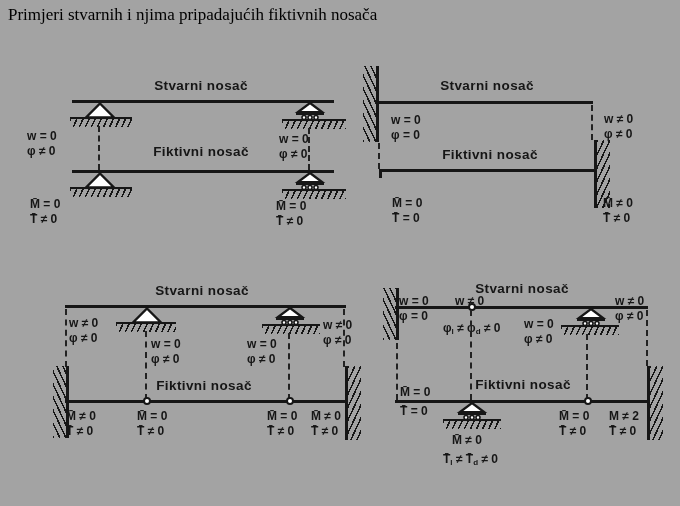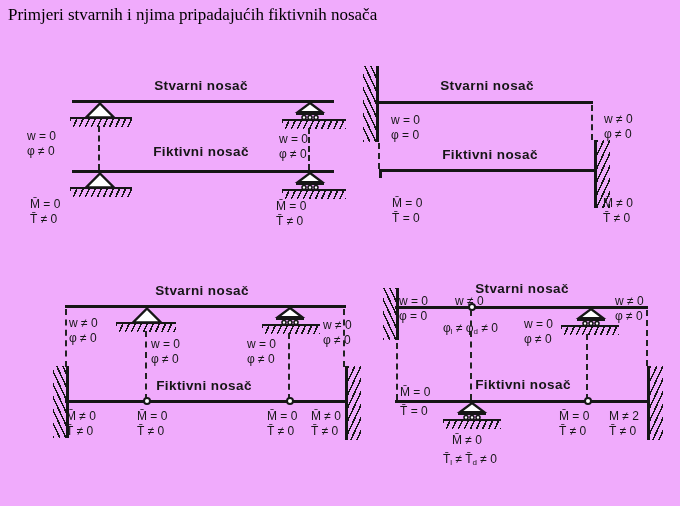--- a/index.html
+++ b/index.html
@@ -1,31 +1,31 @@
 <!DOCTYPE html>
 <html><head>
 <meta charset="utf-8">
 <style>
   html,body { margin:0; padding:0; background:#ffffff; }
   #canvas {
-    position:relative; width:680px; height:506px; background:#f0abfc;
+    position:relative; width:680px; height:506px; background:#a3a3a3;
     overflow:hidden; font-family:"Liberation Sans", sans-serif;
   }
   .grp { position:absolute; inset:0; }
   .title {
     position:absolute; left:8px; top:5px;
     font-family:"Liberation Serif", serif; font-size:17px; color:#000;
     white-space:nowrap;
   }
   .sec {
     position:absolute; font-weight:700; font-size:13.5px; letter-spacing:.4px;
     color:#161616; text-align:center; white-space:nowrap;
   }
   .lbl {
-    position:absolute; font-weight:400; font-size:12px; line-height:15px;
+    position:absolute; font-weight:700; font-size:12px; line-height:15px;
     color:#161616; white-space:nowrap;
   }
   .lbl span { display:block; }
   sub { font-size:8px; vertical-align:-2px; }
   .beam { position:absolute; height:3px; background:#161616; }
   .tick { position:absolute; width:3px; background:#161616; }
   .dash { position:absolute; width:0; border-left:2px dashed #222; }
   .ground {
     position:absolute; height:8px; border-top:2.5px solid #161616;
     background:repeating-linear-gradient(115deg,#161616 0 1.5px,transparent 1.5px 5.5px);

